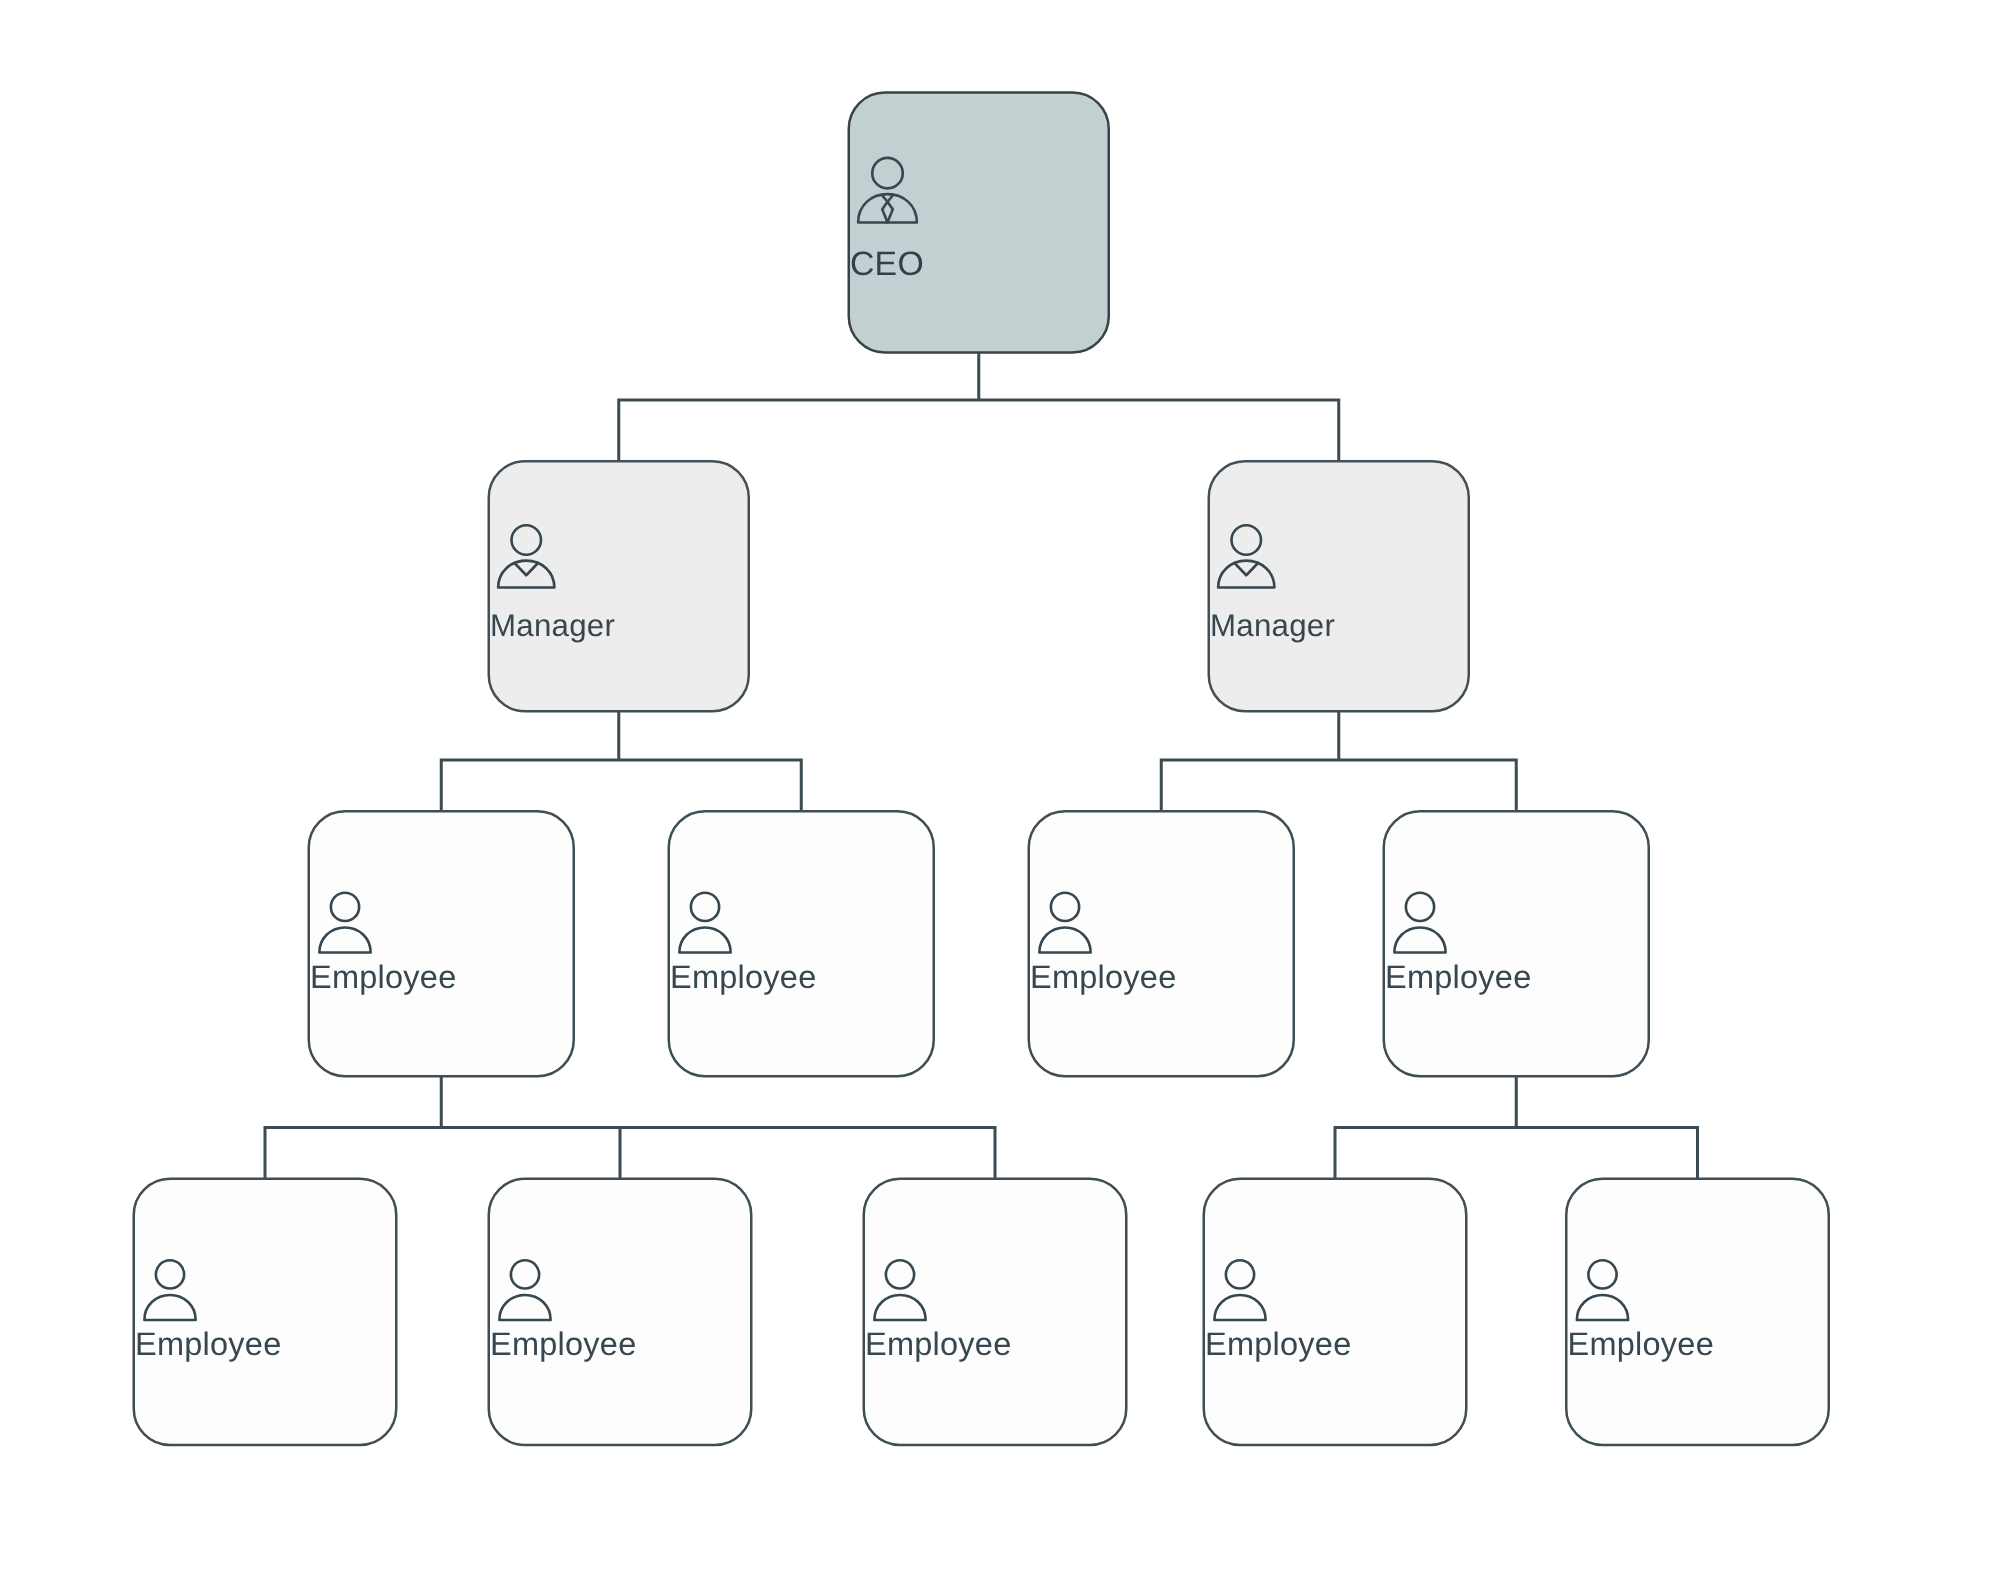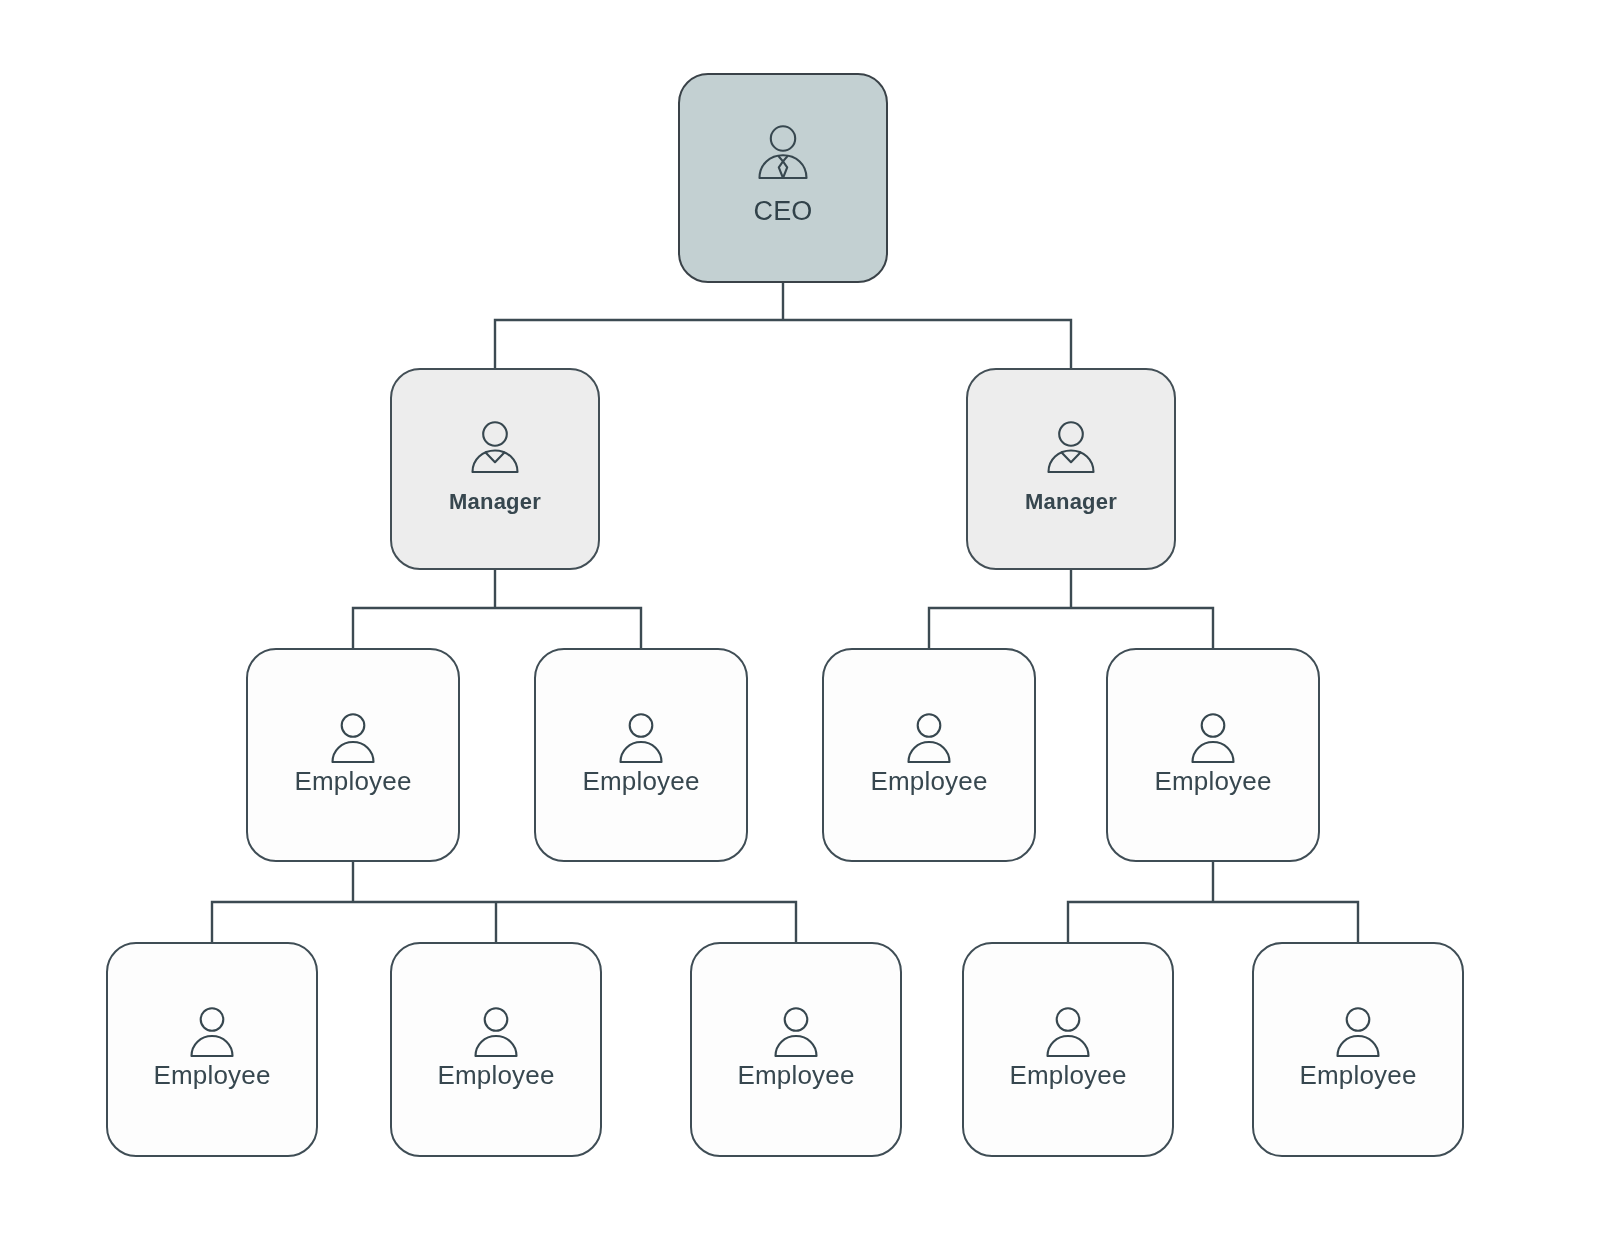--- a/index.html
+++ b/index.html
@@ -26,21 +26,21 @@
     height: 1260px;
     pointer-events: none;
   }
   .node {
     position: absolute;
     box-sizing: border-box;
     border: 2px solid #3c4a52;
     border-radius: 30px;
     display: flex;
     flex-direction: column;
-    align-items: center;
+    align-items: flex-start;
     justify-content: center;
     background: #fefefe;
   }
   .node.level-ceo {
     background: #c3d0d2;
     border-color: #3a4248;
   }
   .node.level-manager {
     background: #ededed;
     border-color: #434f56;
@@ -59,23 +59,22 @@
     letter-spacing: 0.2px;
     white-space: nowrap;
     text-align: center;
   }
   .node.level-ceo .node-label {
     font-size: 27px;
     margin-top: 14px;
     color: #31424a;
   }
   .node.level-manager .node-label {
-    font-size: 22px;
+    font-size: 25px;
     margin-top: 13px;
-    font-weight: bold;
   }
   .node.level-employee .node-label {
     font-size: 26px;
   }
   .node.level-ceo .node-icon { margin-top: -6px; }
   .node.level-manager .node-icon { margin-top: -4px; }
   .node.level-employee .node-icon { margin-top: -2px; }
 </style>
 </head>
 <body>

